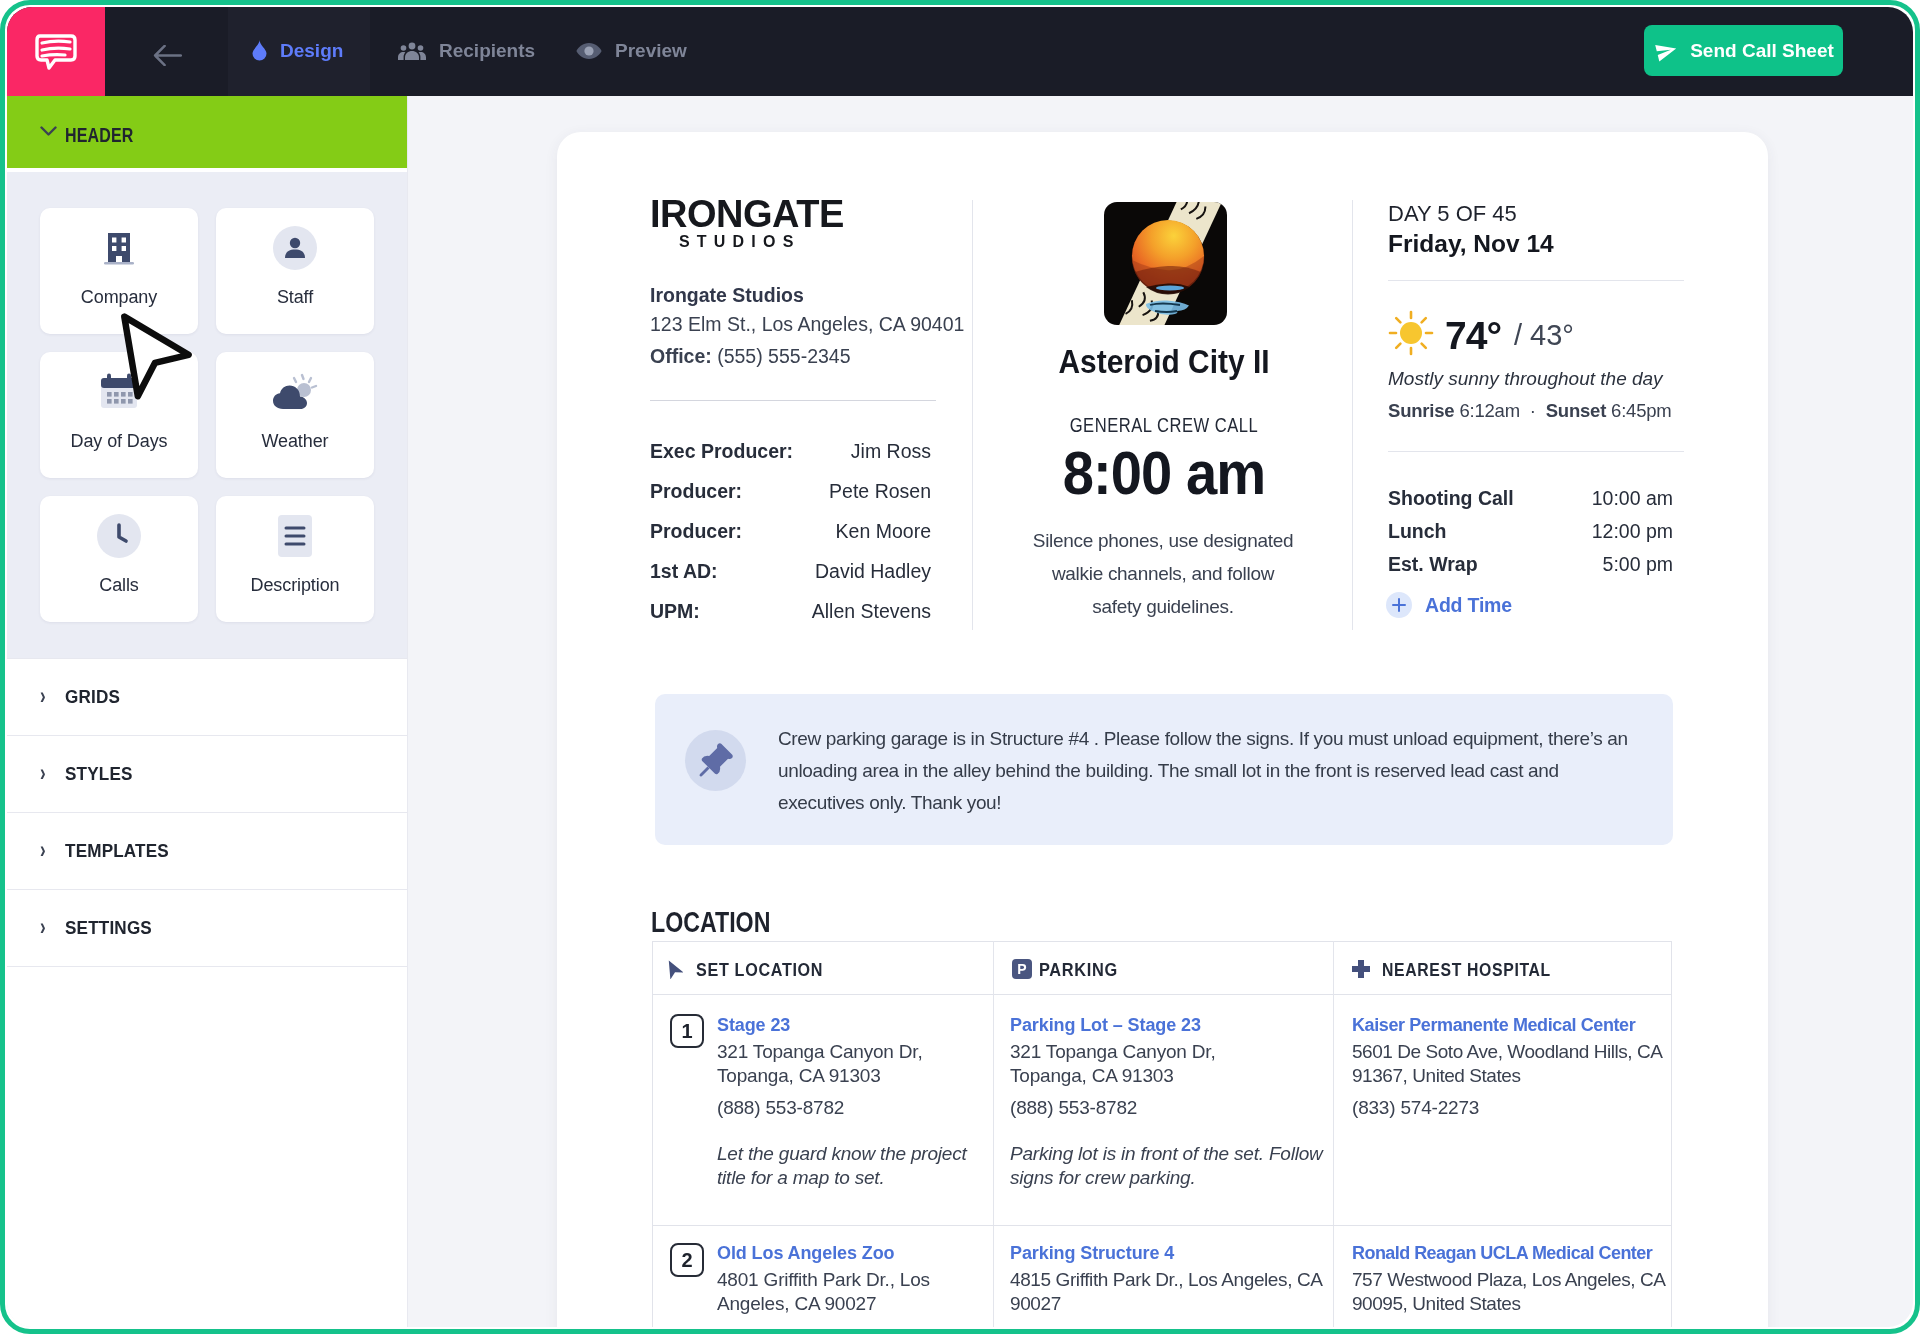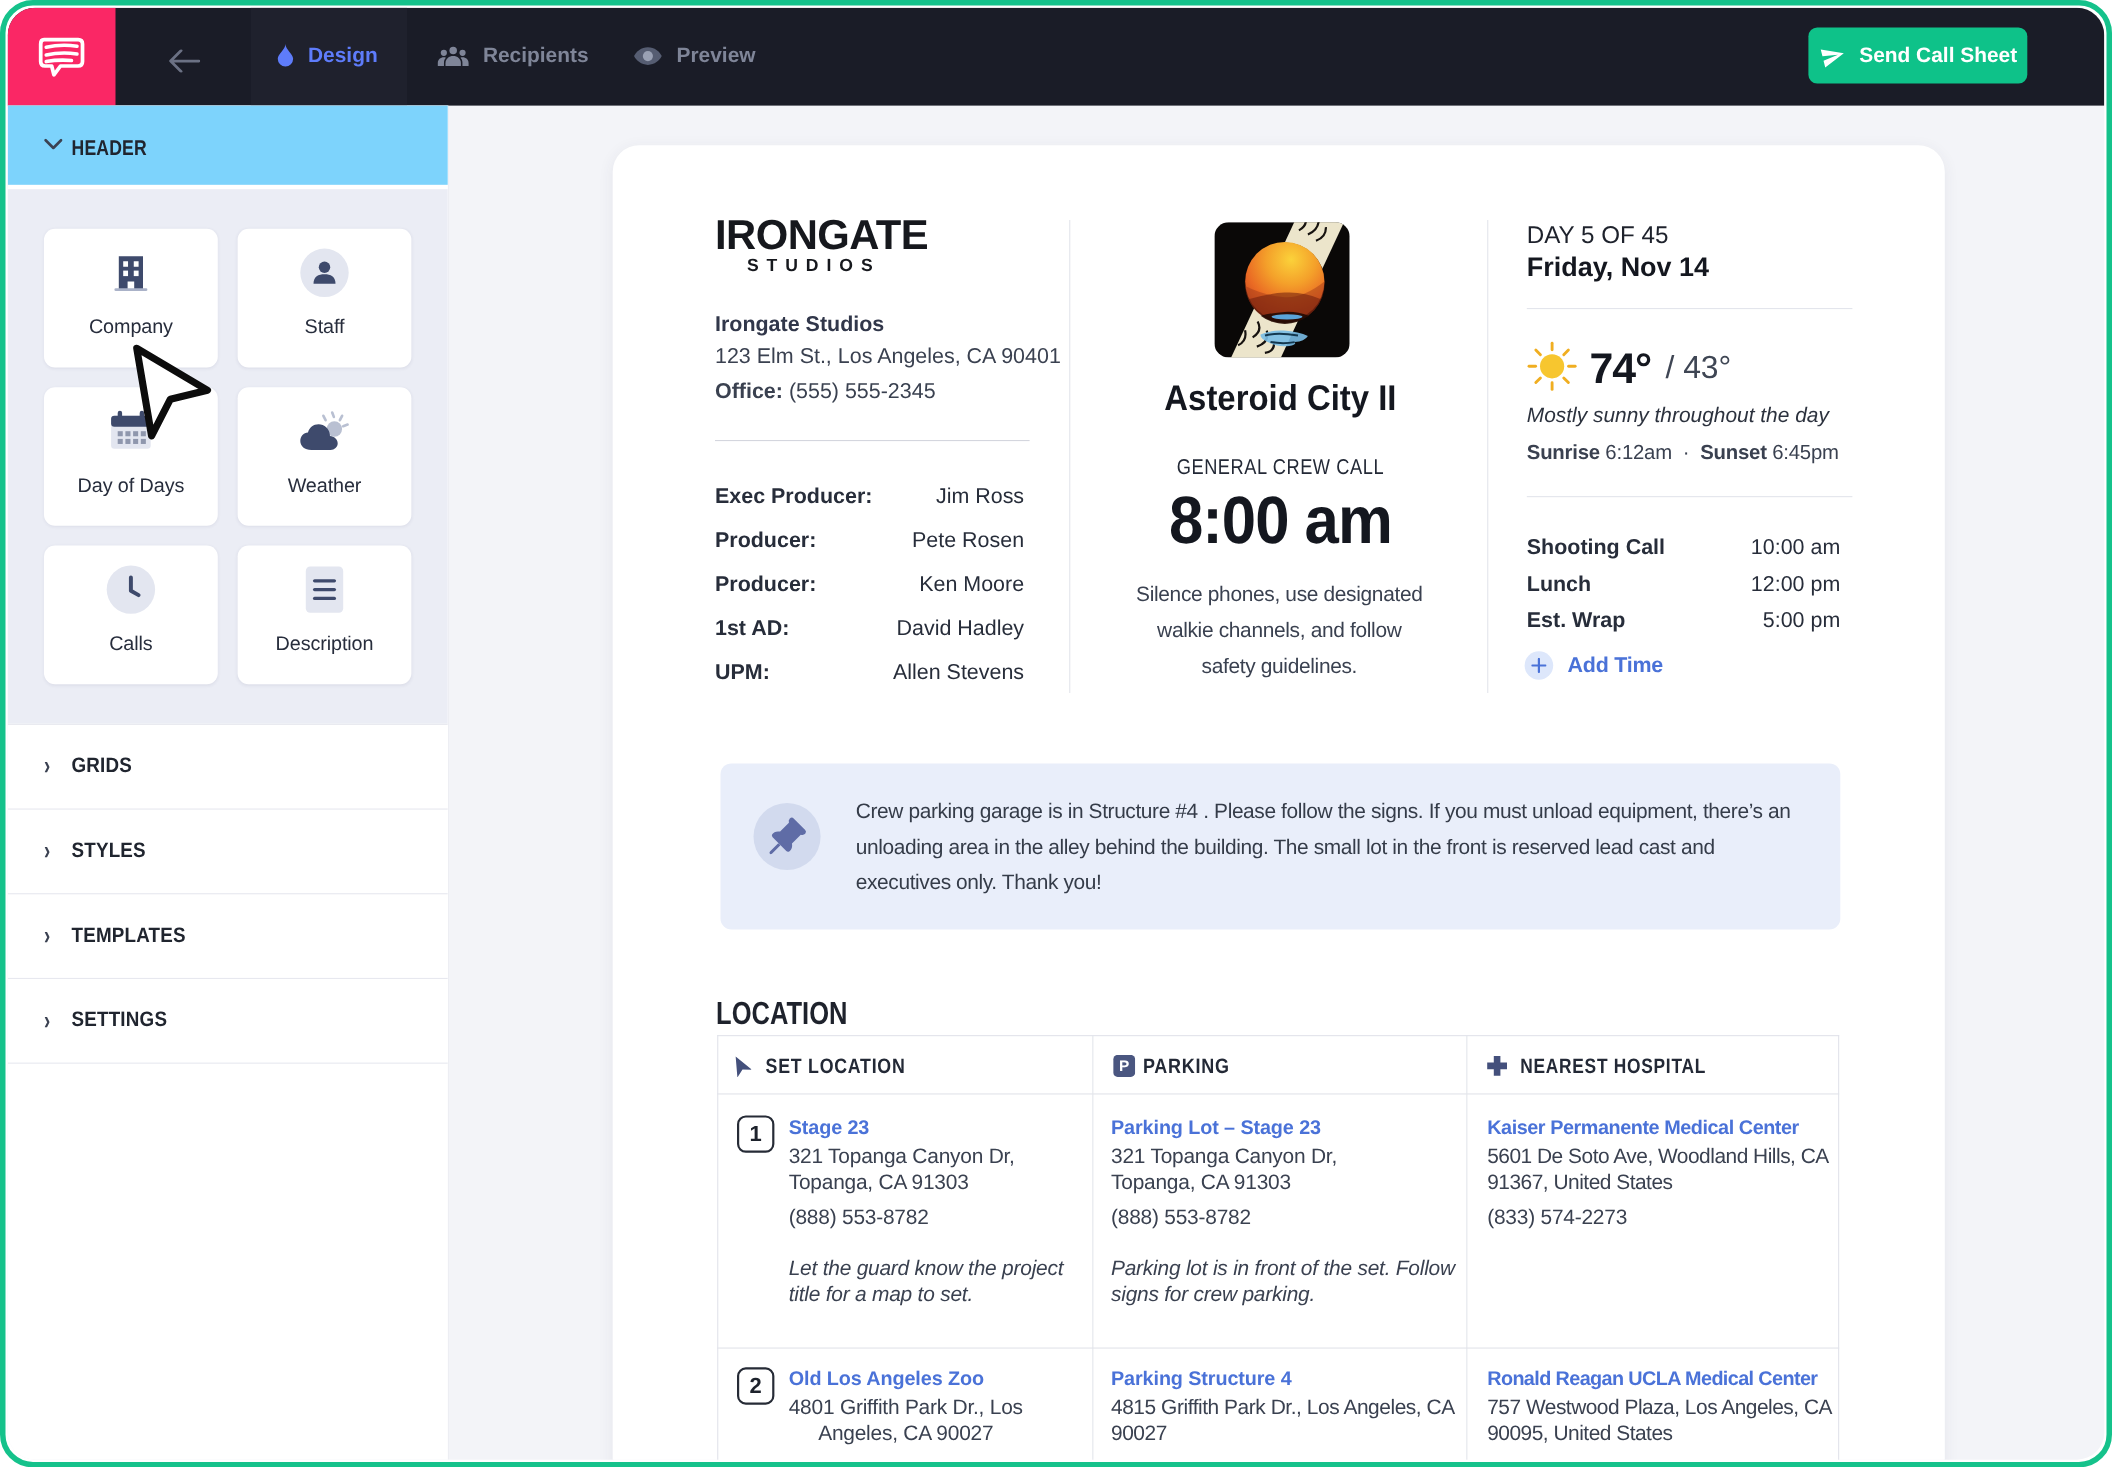--- a/index.html
+++ b/index.html
@@ -11,21 +11,21 @@
 
 
 #topbar { position:absolute; left:0; top:0; width:100%; height:89px; background:#1a1c27; }
 #logo { position:absolute; left:0; top:0; width:98px; height:89px; background:#fa2765; border-top-left-radius:22px; display:flex; align-items:center; justify-content:center; }
 .tab { position:absolute; top:0; height:87px; display:flex; align-items:center; gap:12px; font-size:19px; font-weight:bold; color:#7f8598; }
 .tab.active { color:#5e7cfa; }
 #sendbtn { position:absolute; left:1637px; top:18px; width:199px; height:51px; background:#0ec289; border-radius:8px; color:#fff; font-size:19px; font-weight:bold; display:flex; align-items:center; justify-content:center; gap:11px; }
 
 
 #sidebar { position:absolute; left:0; top:89px; width:401px; bottom:0; background:#fff; border-bottom-left-radius:22px; border-right:1px solid #e8e9f0; }
-#sb-header { position:absolute; left:0; top:0; width:100%; height:72px; background:#7dd3fc; }
+#sb-header { position:absolute; left:0; top:0; width:100%; height:72px; background:#84cc16; }
 .sb-title { font-size:19px; font-weight:bold; color:#20252f; letter-spacing:0.2px; display:inline-block; transform:scaleX(0.9); transform-origin:left center; }
 #sb-cards { position:absolute; left:0; top:76px; width:100%; height:486px; background:#ebedf5; }
 .card { position:absolute; width:158px; height:126px; background:#fff; border-radius:10px; box-shadow:0 1px 3px rgba(40,45,80,0.07); text-align:center; }
 .card .lbl { position:absolute; left:0; right:0; top:79px; font-size:18px; letter-spacing:-0.1px; color:#272d3c; }
 .card .ic { position:absolute; left:0; right:0; top:16px; height:48px; display:flex; align-items:center; justify-content:center; }
 .acc { position:absolute; left:0; width:100%; height:77px; background:#fff; border-top:1px solid #e7e8ef; display:flex; align-items:center; padding-left:33px; gap:19px; }
 .acc .chev { color:#3b4252; font-size:17px; transform:scaleY(1.4); font-weight:bold; }
 
 
 #doc { position:absolute; left:550px; top:125px; width:1211px; height:1300px; background:#fff; border-radius:24px; box-shadow:0 3px 14px rgba(50,55,90,0.07); }
@@ -353,21 +353,21 @@
     <div class="t addr" style="left:453px; top:908px;">321 Topanga Canyon Dr,<br>Topanga, CA 91303</div>
     <div class="t addr" style="left:453px; top:964px;">(888) 553-8782</div>
     <div class="t addr it" style="left:453px; top:1010px;">Parking lot is in front of the set. Follow<br>signs for crew parking.</div>
 
     <div class="t link" style="left:795px; top:882px; letter-spacing:-0.4px;">Kaiser Permanente Medical Center</div>
     <div class="t addr" style="left:795px; top:908px; letter-spacing:-0.45px;">5601 De Soto Ave, Woodland Hills, CA<br>91367, United States</div>
     <div class="t addr" style="left:795px; top:964px;">(833) 574-2273</div>
 
     <div class="badge" style="left:113px; top:1111px;">2</div>
     <div class="t link" style="left:160px; top:1110px;">Old Los Angeles Zoo</div>
-    <div class="t addr" style="left:160px; top:1136px;text-align:center;">4801 Griffith Park Dr., Los<br>Angeles, CA 90027</div>
+    <div class="t addr" style="left:160px; top:1136px;">4801 Griffith Park Dr., Los<br>Angeles, CA 90027</div>
 
     <div class="t link" style="left:453px; top:1110px;">Parking Structure 4</div>
     <div class="t addr" style="left:453px; top:1136px; letter-spacing:-0.4px;">4815 Griffith Park Dr., Los Angeles, CA<br>90027</div>
 
     <div class="t link" style="left:795px; top:1110px; letter-spacing:-0.55px;">Ronald Reagan UCLA Medical Center</div>
     <div class="t addr" style="left:795px; top:1136px; letter-spacing:-0.45px;">757 Westwood Plaza, Los Angeles, CA<br>90095, United States</div>
   </div>
 
 </div>
 

